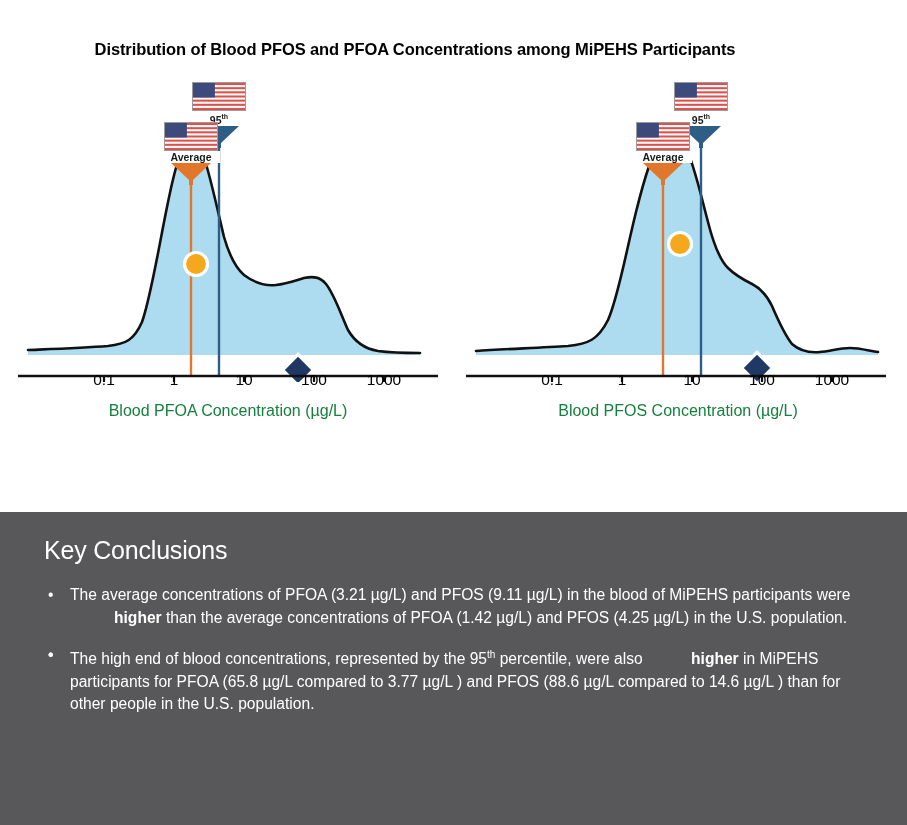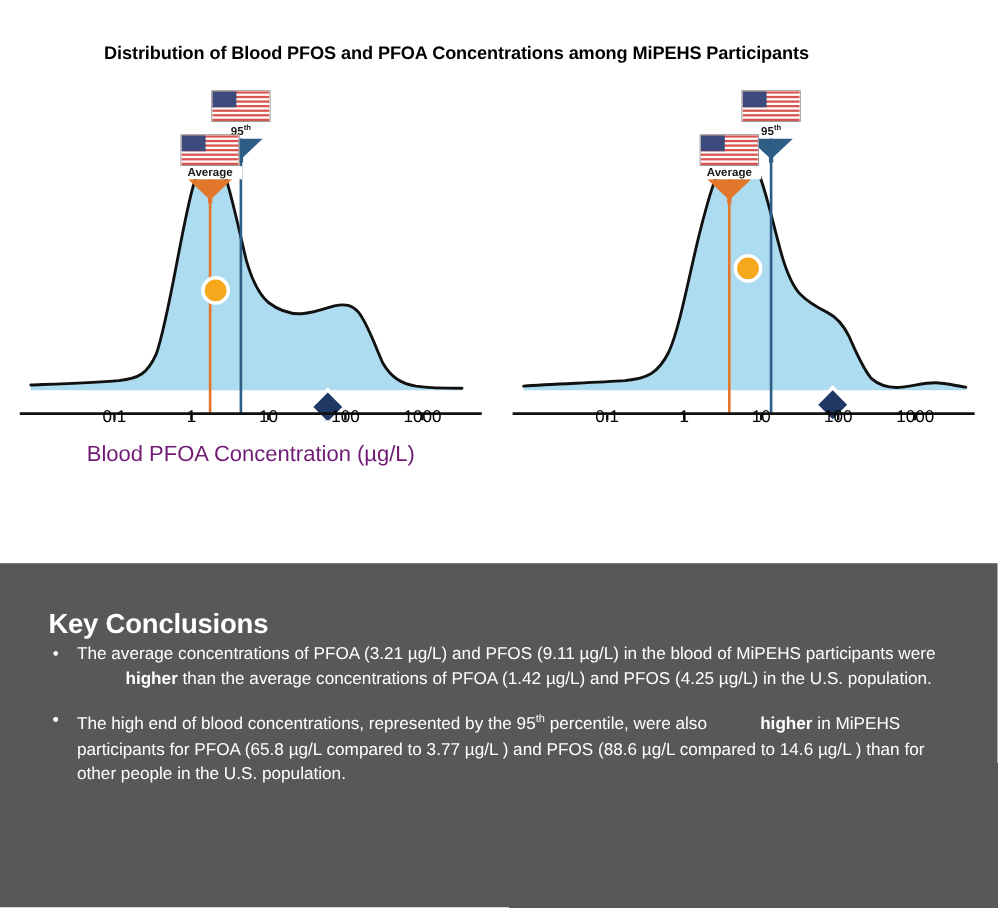--- a/index.html
+++ b/index.html
@@ -75,22 +75,22 @@
     color: #000;
     transform: translateX(-50%);
     white-space: nowrap;
   }
   .axis-title {
     position: absolute;
     left: 0;
     top: 330px;
     width: 440px;
     text-align: center;
-    font-size: 20px;
-    color: #701a75;
+    font-size: 16px;
+    color: #15803d;
     white-space: nowrap;
   }
 
   
   .flag-marker {
     position: absolute;
     width: 58px;
     transform: translateX(-50%);
   }
   .flag-img {
@@ -124,24 +124,23 @@
     top: 512px;
     width: 907px;
     height: 313px;
     background: #58585a;
   }
   #key-heading {
     position: absolute;
     left: 44px;
     top: 24px;
     font-size: 25px;
-    font-weight: bold;
+    font-weight: normal;
     color: #ffffff;
     letter-spacing: -0.2px;
-    margin-top: 17px;
   }
   #bullet-list {
     position: absolute;
     left: 44px;
     top: 72px;
     width: 830px;
     margin: 0;
     padding: 0;
     list-style: none;
   }
@@ -309,20 +308,21 @@
     </div>
 
     <div class="tick-labels">
       <span class="tick-label" style="left:94px">0.1</span>
       <span class="tick-label" style="left:164px">1</span>
       <span class="tick-label" style="left:234px">10</span>
       <span class="tick-label" style="left:304px">100</span>
       <span class="tick-label" style="left:374px">1000</span>
     </div>
 
+    <div class="axis-title">Blood PFOS Concentration (µg/L)</div>
 
     <div class="flag-marker" style="left:243px; top:10px;">
       <svg class="flag-img" viewBox="0 0 76 40" preserveAspectRatio="none">
         <rect width="76" height="40" fill="#ffffff"></rect>
         <g fill="#D9534F">
           <rect y="0" width="76" height="3.08"></rect>
             <rect y="6.15" width="76" height="3.08"></rect>
           <rect y="12.3" width="76" height="3.08"></rect>
             <rect y="18.46" width="76" height="3.08"></rect>
           <rect y="24.6" width="76" height="3.08"></rect>

